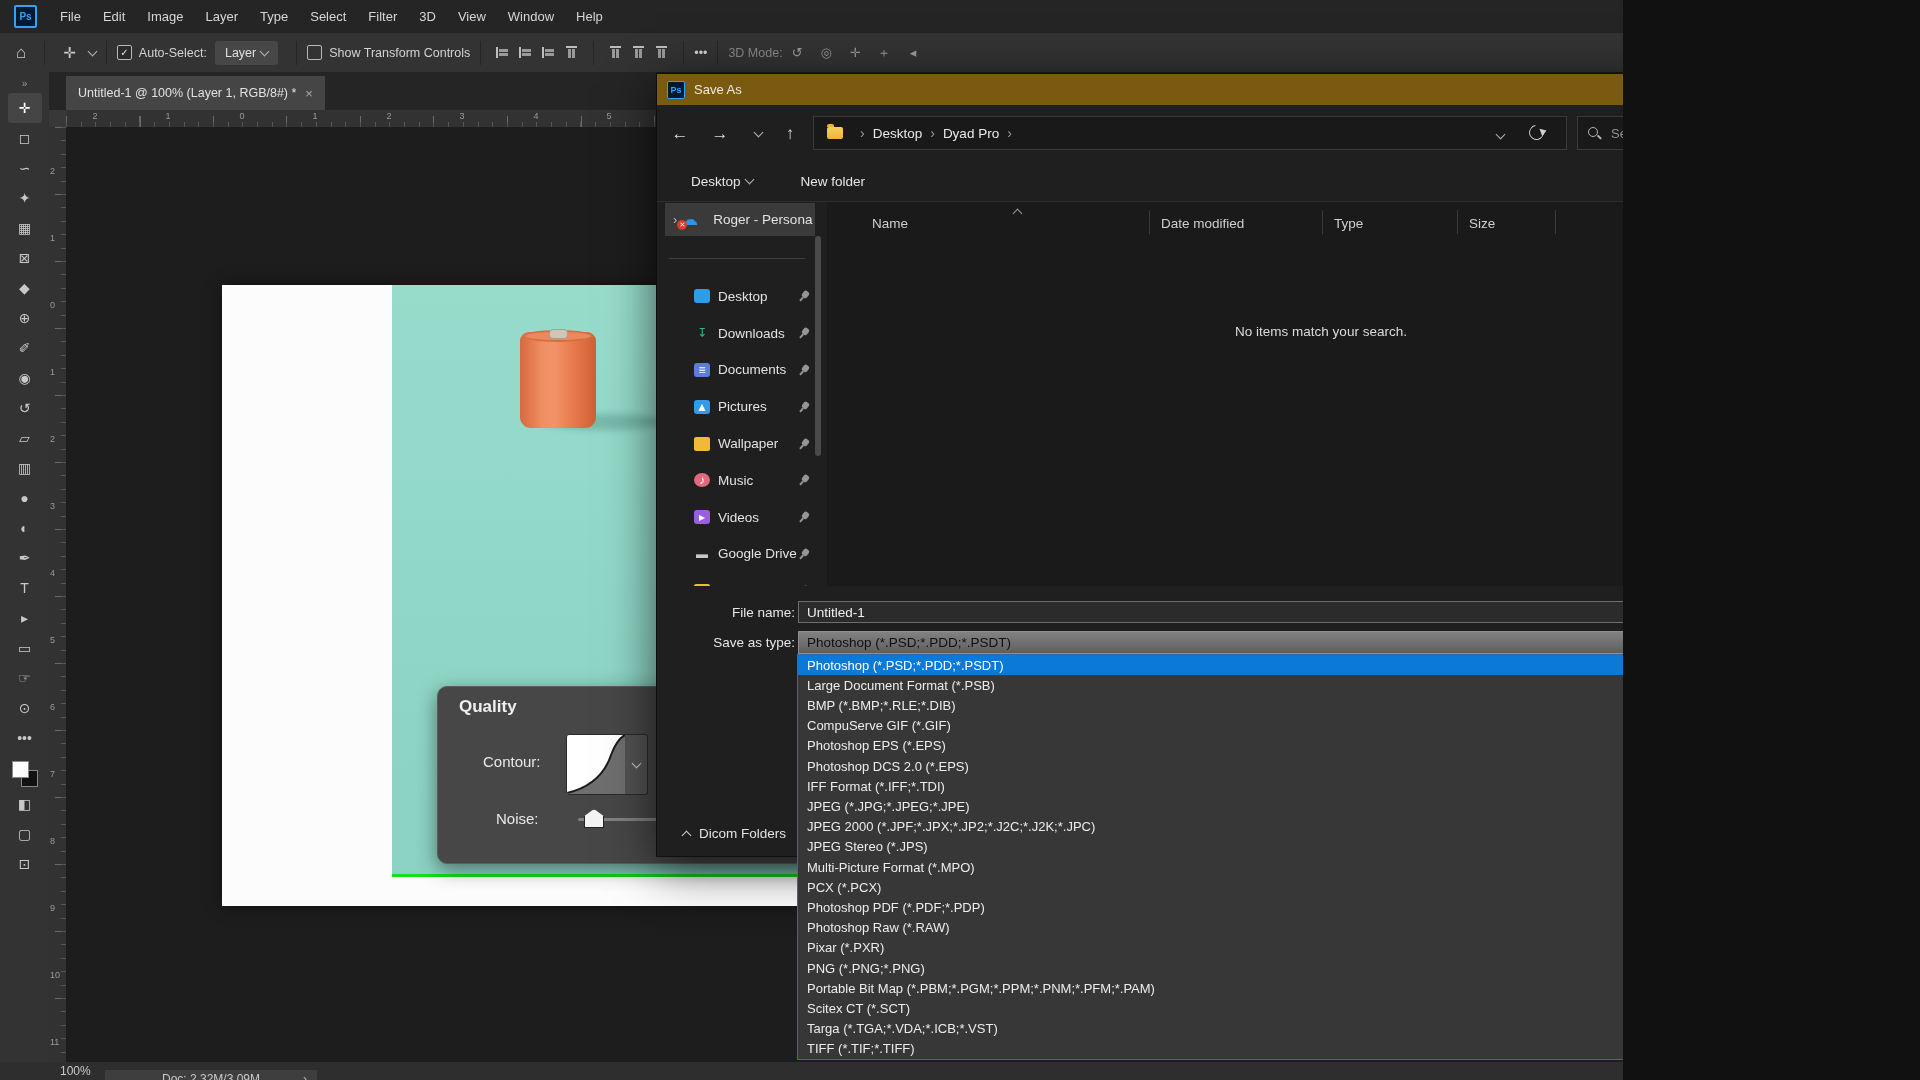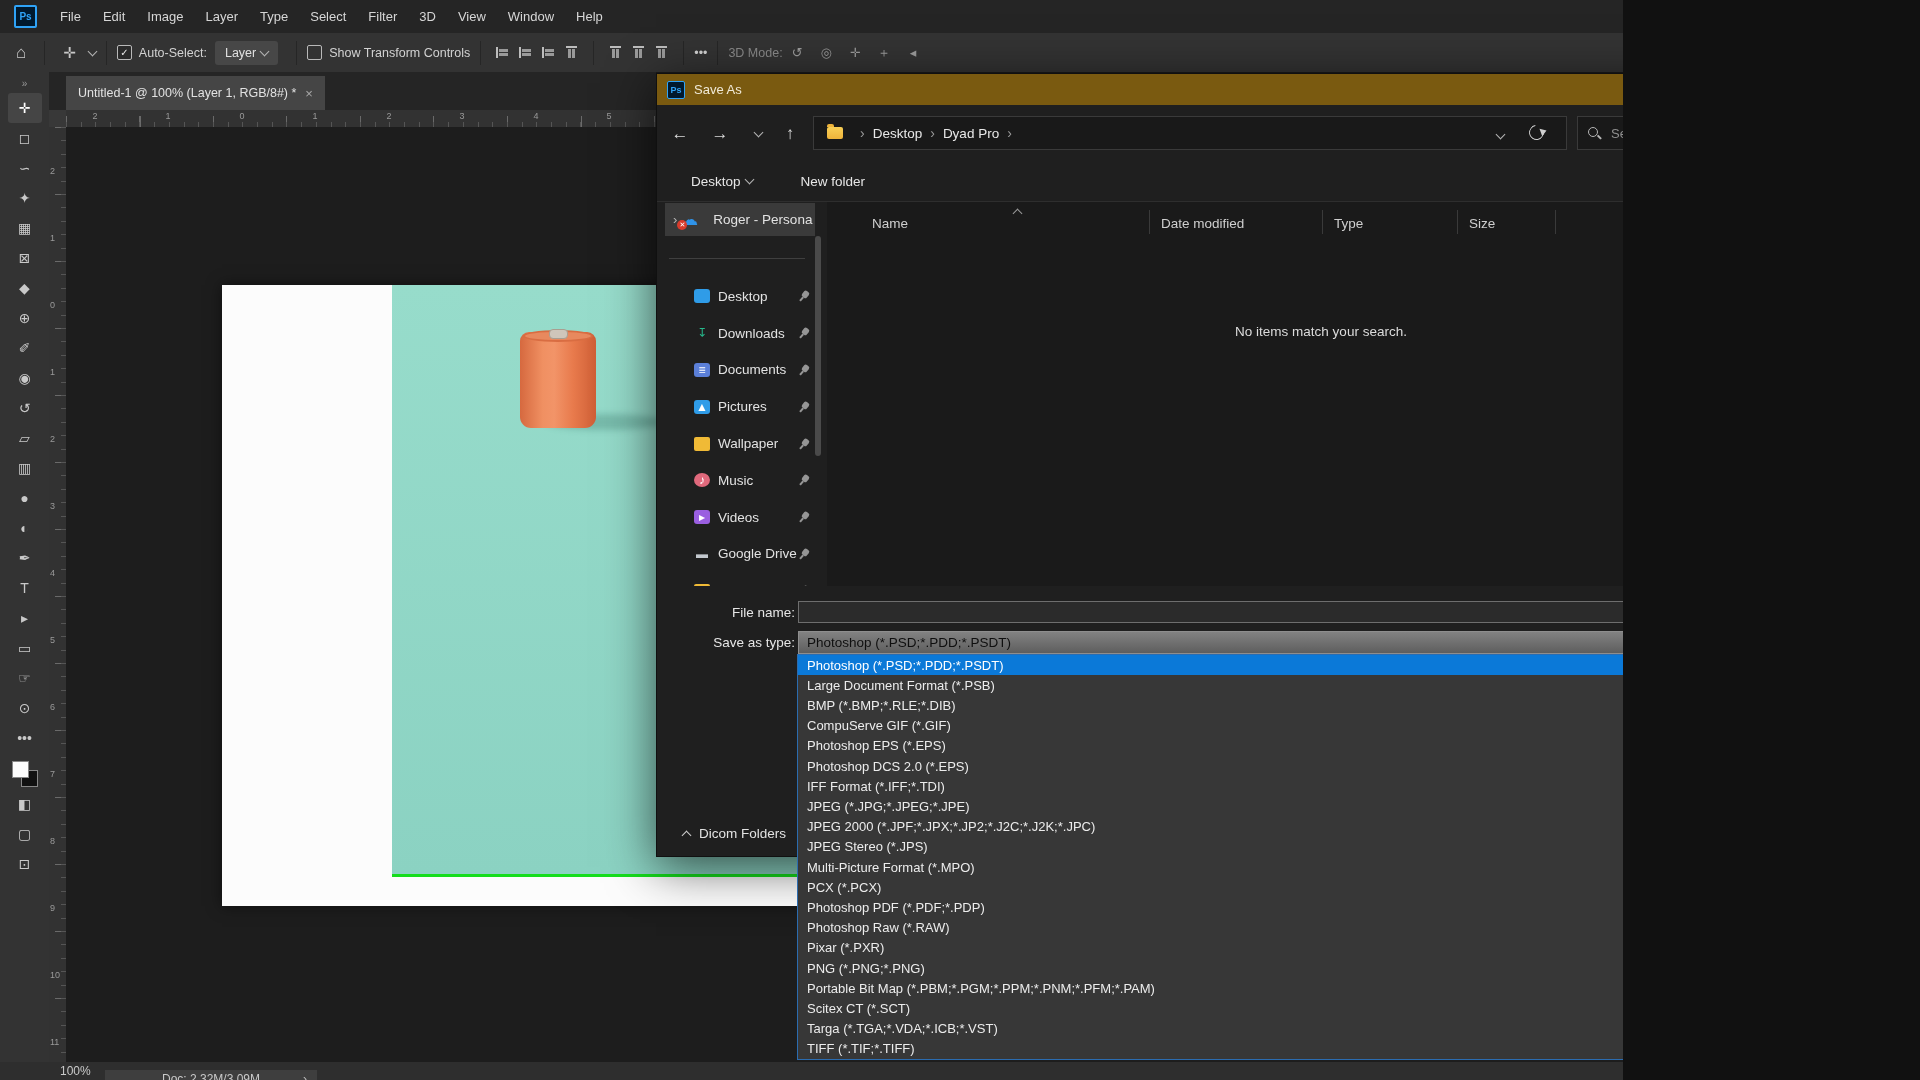--- a/index.html
+++ b/index.html
@@ -318,20 +318,36 @@
     </div>
 
   <div class="abs pasteboard"></div>
   <div class="abs page"></div>
   <div class="abs photo"></div>
   <div class="abs can-shadow"></div>
   <div class="abs can"></div>
   <div class="abs can-tab"></div>
   <div class="abs guide-green"></div>
 
+  <div class="abs qpanel">
+    <div class="q-title">Quality</div>
+    <div class="q-label" style="left:45px;top:66px;">Contour:</div>
+    <div class="curvebox">
+      <svg width="58" height="59" viewBox="0 0 58 59">
+          <path d="M0,59 L0,58 Q34,50 44,20 Q50,4 58,0 L58,59 Z" fill="#6f6f6f"></path>
+          <path d="M0,58 Q34,50 44,20 Q50,4 58,0" stroke="#1c1c1c" stroke-width="2" fill="none"></path>
+        </svg>
+    </div>
+    <div class="curvedd">
+        <span class="caret" style="margin:0 0 2px 0;border-color:#d0d0d0;"></span>
+      </div>
+    <div class="q-label" style="left:58px;top:123px;">Noise:</div>
+    <div class="noise-track"></div>
+    <div class="noise-thumb"></div>
+  </div>
 
   <div class="abs rightdock">
     <span class="rd-exp">«</span>
     <div class="spectrum"></div>
     <span class="rd-tri">▶</span>
     <span class="rd-ico" style="top:34px;">▤</span>
     <span class="rd-ico" style="top:82px;">◎</span>
     <span class="rd-ico" style="top:356px;">▦</span>
     <div class="rd-rows">
       <div class="rd-line" style="top:103px;"></div>
@@ -487,20 +503,21 @@
       <span class="col-sep" style="position: absolute; left: 322px;"></span>
           <span class="col-sep" style="position: absolute; left: 495px;"></span>
           <span class="col-sep" style="position: absolute; left: 630px;"></span>
           <span class="col-sep" style="position: absolute; left: 728px;"></span>
         </div>
       <div class="empty-msg">No items match your search.</div>
     </div>
 
     <div class="f-label" style="top:531px;">File name:</div>
     <div class="fn-input">
+      <input value="Untitled-1" style="">
       <span class="caret"></span>
     </div>
     <div class="f-label" style="top:561px;">Save as type:</div>
     <div class="combo">
       <span>Photoshop (*.PSD;*.PDD;*.PSDT)</span>
       <span class="caret"></span>
     </div>
 
     <div class="hidefolders">
       <span class="caret up" style="border-color:#cfcfcf;"></span>

